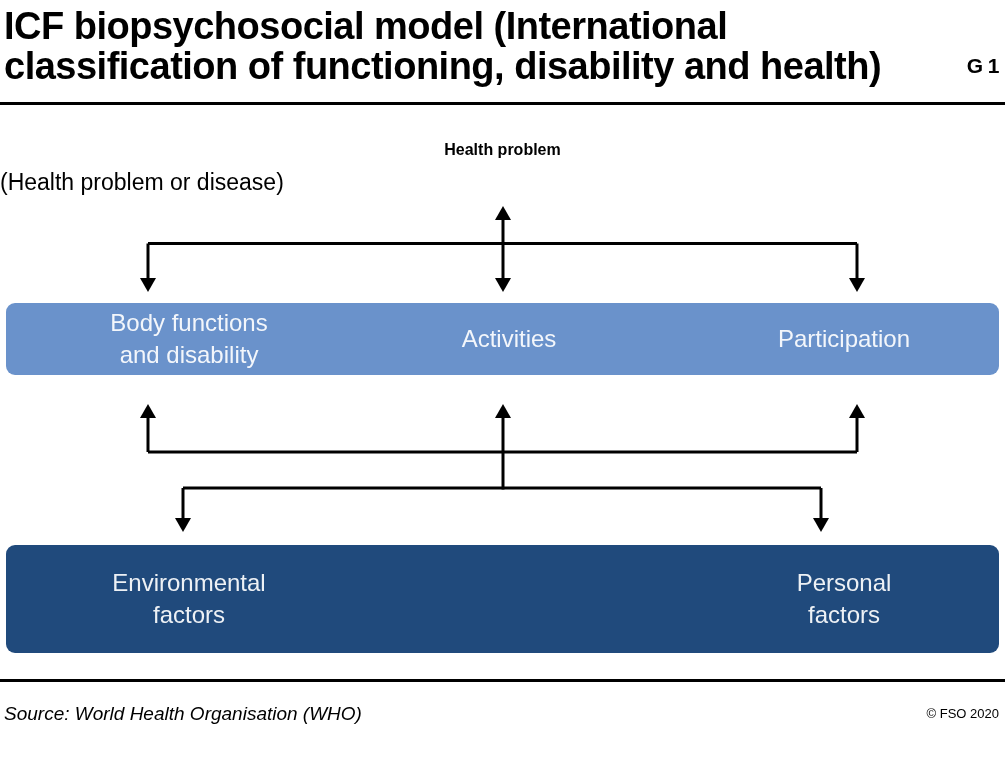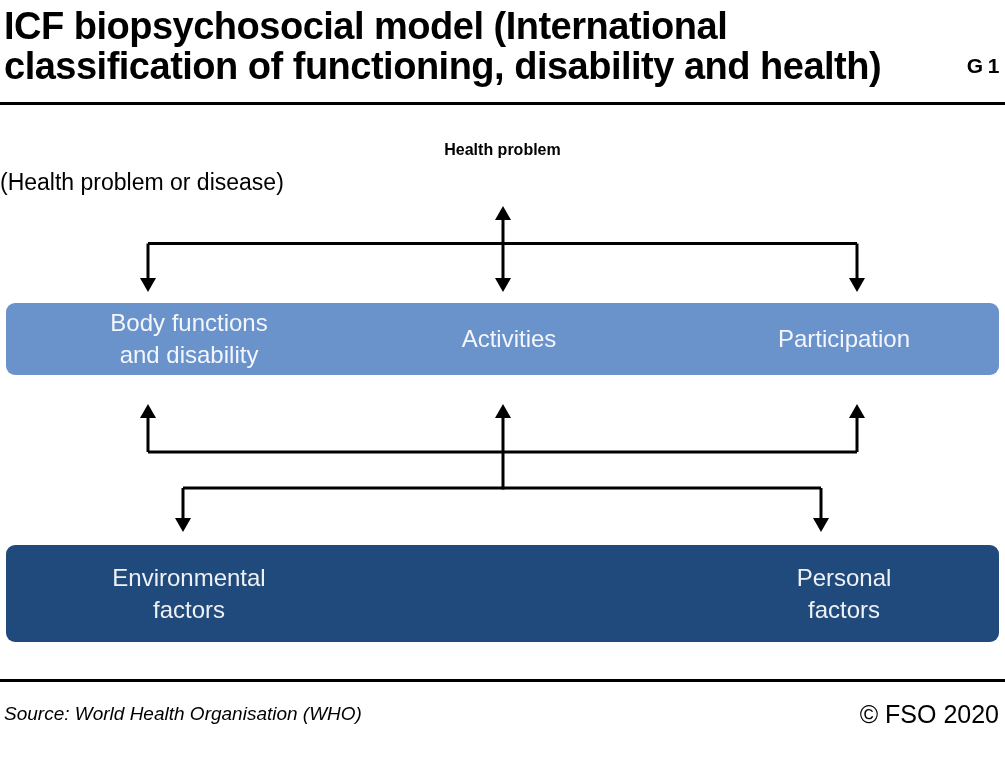--- a/index.html
+++ b/index.html
@@ -13,27 +13,27 @@
     font-weight:bold;font-size:21px;line-height:40px;letter-spacing:-0.5px;text-align:right;}
   .rule{position:absolute;left:0;width:1005px;height:3px;background:#000;}
   .rule-top{top:102px;}
   .rule-bottom{top:679px;}
   .hp-title{position:absolute;left:0;right:0;top:136px;text-align:center;
     font-weight:bold;font-size:16px;line-height:28px;}
   .hp-sub{position:absolute;left:0;right:0;top:169px;
     font-size:23px;line-height:27px;}
   .bar{position:absolute;left:6px;width:993px;border-radius:9px;}
   .bar-components{top:303px;height:72px;}
-  .bar-factors{top:545px;height:97px;}
+  .bar-factors{top:545px;height:108px;}
   .bar-label{position:absolute;top:50%;transform:translate(-50%,-50%);
     text-align:center;color:rgba(255,255,255,0.92);
     font-size:24px;line-height:32px;font-weight:normal;white-space:nowrap;}
   .arrow-layer{position:absolute;left:0;top:0;width:1005px;height:780px;}
   .footer-source{position:absolute;left:4px;top:702px;font-size:19px;line-height:24px;font-style:italic;}
-  .footer-copyright{position:absolute;right:6px;top:702px;font-size:25px;line-height:24px;text-align:right;}
+  .footer-copyright{position:absolute;right:6px;top:702px;font-size:13px;line-height:24px;text-align:right;}
 </style>
 </head>
 <body>
 
 <div class="page">
 
   <div class="title-block">
     <div>ICF biopsychosocial model (International</div>
     <div>classification of functioning, disability and health)</div>
   </div>

